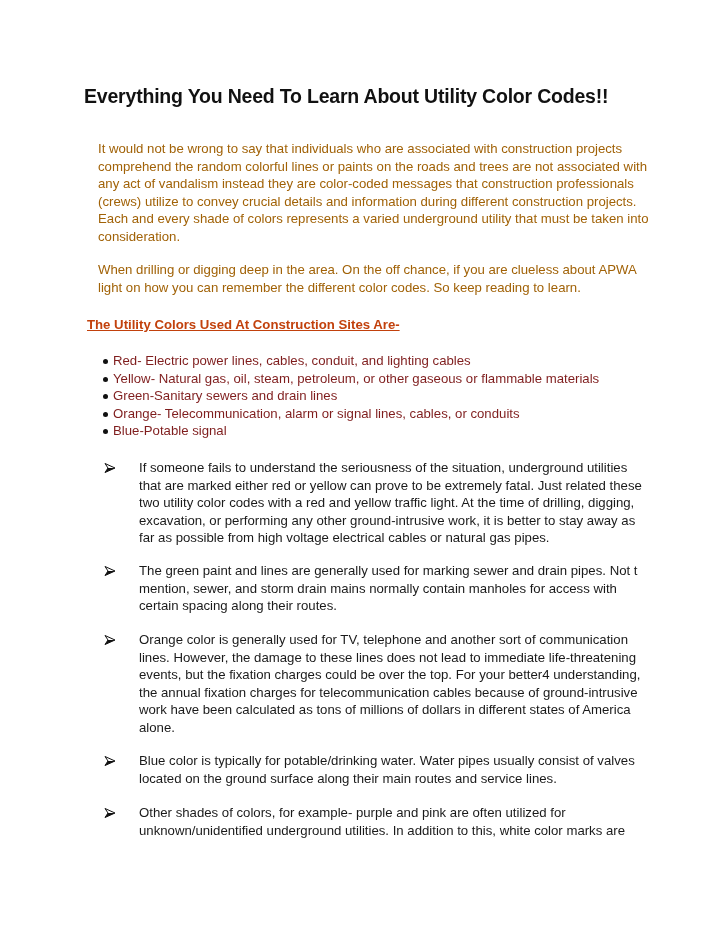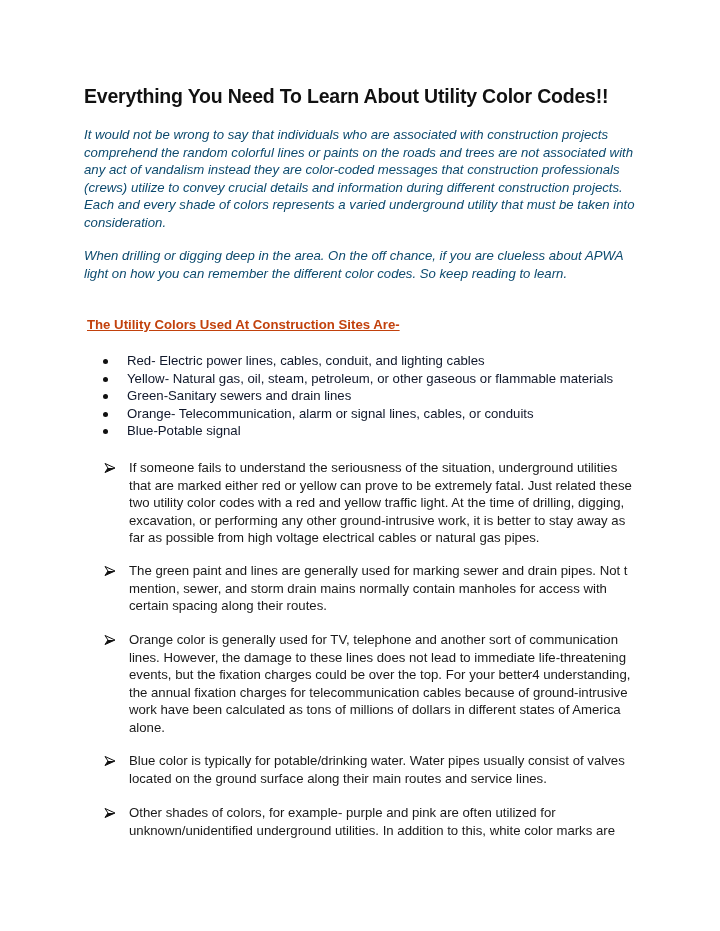--- a/index.html
+++ b/index.html
@@ -7,41 +7,41 @@
     width: 720px; height: 931px; background: #ffffff; overflow: hidden;
     font-family: "Liberation Sans", sans-serif; color: #111111;
   }
   .page { position: relative; width: 720px; height: 931px; }
   .title {
     position: absolute; left: 84px; top: 85px; margin: 0;
     font-size: 19.5px; font-weight: bold; letter-spacing: -0.2px; color: #111;
     white-space: nowrap;
   }
   .para {
-    position: absolute; left: 84px; width: 560px; margin: 0;
-    font-size: 13.2px; line-height: 17.5px; color: #0c4a6e; font-style: italic;
+    position: absolute; left: 84px; width: 560px; margin: 14px;
+    font-size: 13.2px; line-height: 17.5px; color: #a16207;
   }
   .para .line { display: block; white-space: nowrap; }
   .subhead {
     position: absolute; left: 87px; top: 317px; margin: 0;
     font-size: 13.2px; font-weight: bold; text-decoration: underline; color: #c2410c;
     white-space: nowrap;
   }
   .bullets { position: absolute; left: 0; top: 352px; width: 720px; }
   .bullet-item { position: relative; height: 17.6px; font-size: 13.2px; line-height: 17.6px; }
   .bullet-dot {
     position: absolute; left: 103px; top: 7px; width: 5px; height: 5px; border-radius: 50%;
     background: #111;
   }
-  .bullet-text { position: absolute; left: 127px; white-space: nowrap; color: #0f172a; text-align: right; }
+  .bullet-text { position: absolute; left: 113px; white-space: nowrap; color: #7f1d1d; text-align: right; }
   .arrow-item { position: absolute; left: 0; width: 720px; font-size: 13.2px; line-height: 17.5px; }
   .arrow-icon {
     position: absolute; left: 104px; top: 4px; width: 12px; height: 10px;
   }
-  .arrow-text { position: absolute; left: 129px; color: #1a1a1a; }
+  .arrow-text { position: absolute; left: 139px; color: #1a1a1a; }
   .arrow-text .line { display: block; white-space: nowrap; }
 </style>
 </head>
 <body>
 
 <div class="page">
 
   <h1 class="title">Everything You Need To Learn About Utility Color Codes!!</h1>
 
   <p class="para" style="top:126px;">

